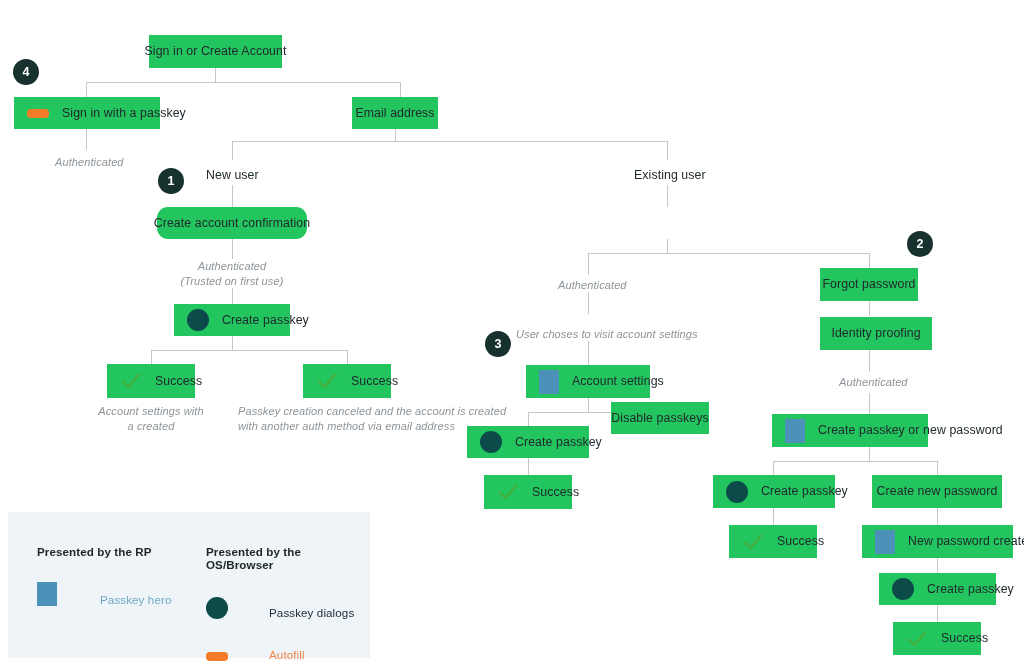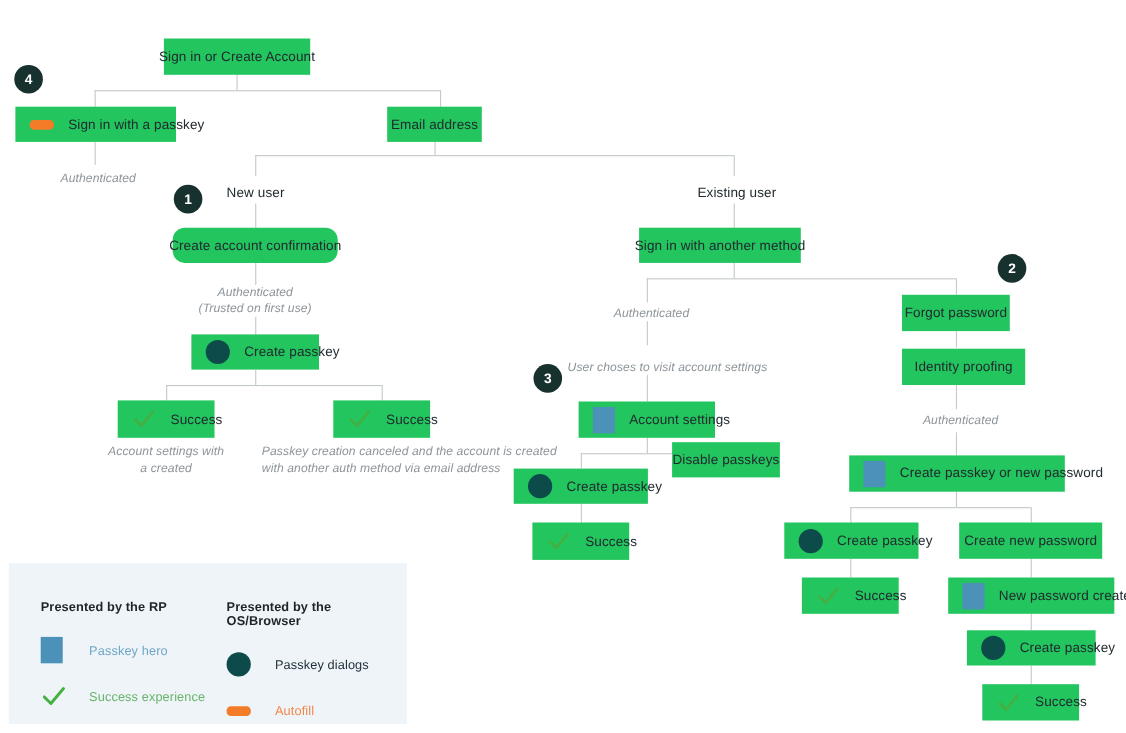--- a/index.html
+++ b/index.html
@@ -74,21 +74,21 @@
   
   #legend{
     position:absolute;
     left:8px;top:512px;width:362px;height:146px;
     background:#eef4f8;
   }
   .lg-col{position:absolute;top:33px;}
   .lg-col.a{left:29px;}
   .lg-col.b{left:198px;}
   .lg-title{font-size:11.6px;font-weight:bold;color:#1d2529;margin-bottom:18px;letter-spacing:.1px;}
-  .lg-row{display:flex;align-items:center;height:30px;margin-bottom:12px;}
+  .lg-row{display:flex;align-items:flex-end;height:30px;margin-bottom:12px;gap:19px;}
   .lg-row .lg-ic{width:26px;display:flex;align-items:center;justify-content:flex-start;}
   .lg-row .lg-lbl{margin-left:18px;font-size:11.6px;white-space:nowrap;letter-spacing:.1px;}
   .lg-lbl.hero{color:#6fa7c6;}
   .lg-lbl.success{color:#69b46a;}
   .lg-lbl.dialog{color:#22303a;}
   .lg-lbl.autofill{color:#f4874b;}
 </style>
 </head>
 <body>
 
@@ -198,23 +198,20 @@
   <div class="note c" style="left:75px;top:404px;width:152px;">
     <span>Account settings with</span><br>
     <span>a created</span>
   </div>
 
   <div class="note c" style="left:238px;top:404px;width:212px;">
     <span>Passkey creation canceled and the account is created</span><br>
     <span>with another auth method via email address</span>
   </div>
 
-  <div class="node center" style="left:581px;top:207px;width:147px;height:32px;">
-    <span class="label">Sign in with another method</span>
-  </div>
 
   <div class="note" style="left:558px;top:278px;">Authenticated</div>
 
   <div class="note" style="left:516px;top:327px;">User choses to visit account settings</div>
 
   <div class="node icon-node" style="left:526px;top:365px;width:124px;height:33px;">
     <span class="ic ic-hero"></span>
     <span class="label">Account settings</span>
   </div>
 
@@ -239,21 +236,21 @@
   <div class="node center" style="left:820px;top:268px;width:98px;height:33px;">
     <span class="label">Forgot password</span>
   </div>
 
   <div class="node center" style="left:820px;top:317px;width:112px;height:33px;">
     <span class="label">Identity proofing</span>
   </div>
 
   <div class="note" style="left:839px;top:375px;">Authenticated</div>
 
-  <div class="node icon-node" style="left:772px;top:414px;width:196px;height:33px;">
+  <div class="node icon-node" style="left:772px;top:414px;width:156px;height:33px;">
     <span class="ic ic-hero"></span>
     <span class="label">Create passkey or new password</span>
   </div>
 
   <div class="node icon-node" style="left:713px;top:475px;width:122px;height:33px;">
     <span class="ic ic-dialog"></span>
     <span class="label">Create passkey</span>
   </div>
 
   <div class="node center" style="left:872px;top:475px;width:130px;height:33px;">
@@ -289,28 +286,20 @@
   </div>
 
   <div id="legend">
     <div class="lg-col a">
       <div class="lg-title">Presented by the RP</div>
       <div class="lg-row">
         <span class="lg-ic">
             <span class="ic ic-hero"></span>
           </span>
         <span class="lg-lbl hero">Passkey hero</span>
-      </div>
-      <div class="lg-row">
-        <span class="lg-ic">
-          <svg width="24" height="24" viewBox="0 0 22 22">
-              <path d="M3 11.5 L8.5 17 L19 4.5" fill="none" stroke="#45b040" stroke-width="2.4" stroke-linecap="round" stroke-linejoin="round"></path>
-            </svg>
-        </span>
-        <span class="lg-lbl success">Success experience</span>
       </div>
     </div>
     <div class="lg-col b">
       <div class="lg-title">Presented by the OS/Browser</div>
       <div class="lg-row">
         <span class="lg-ic">
             <span class="ic ic-dialog"></span>
           </span>
         <span class="lg-lbl dialog">Passkey dialogs</span>
       </div>

